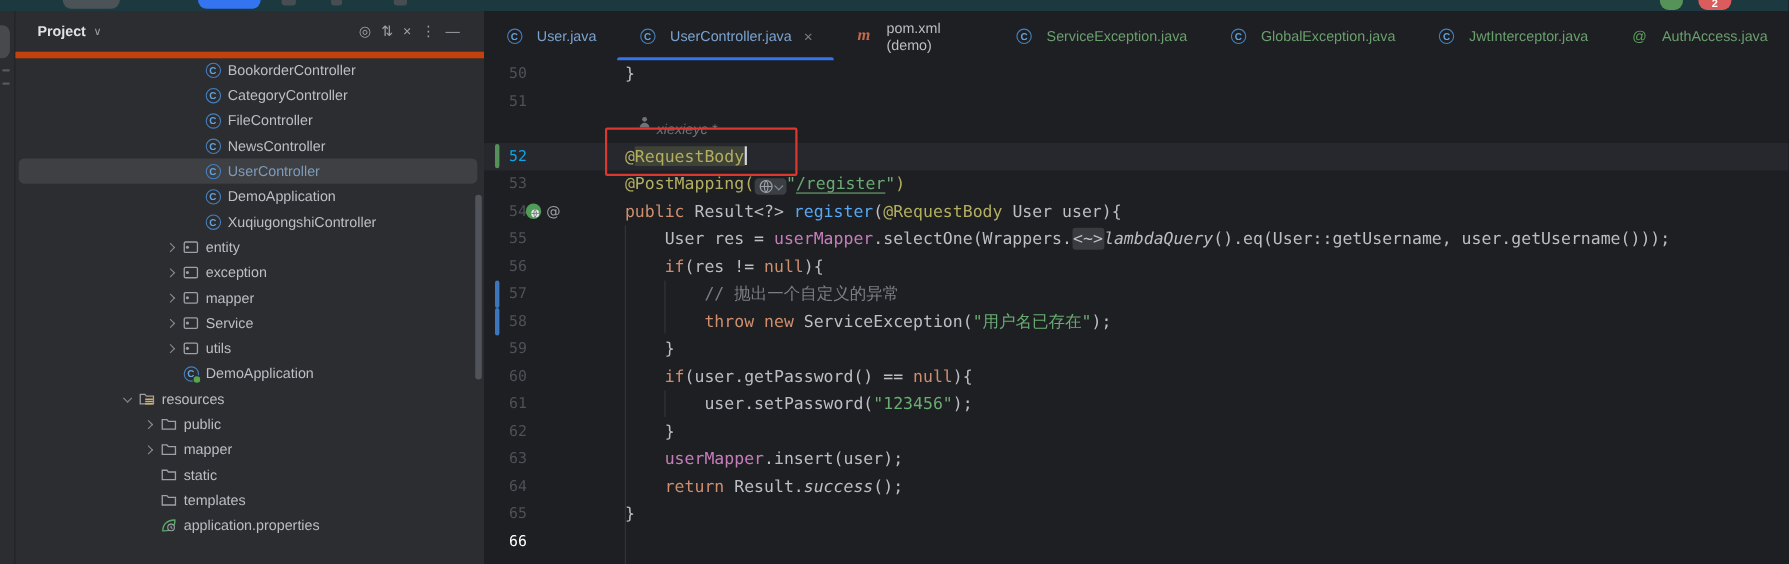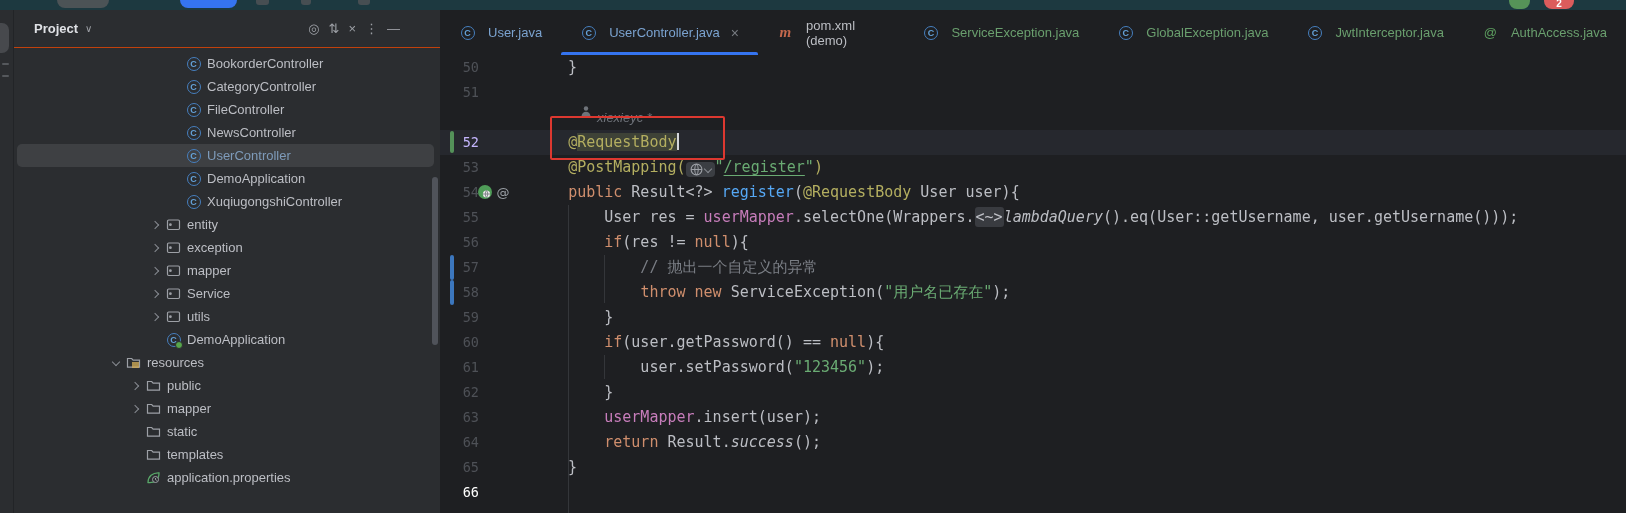--- a/index.html
+++ b/index.html
@@ -10,21 +10,21 @@
   .top-strip{position:absolute;left:0;top:0;width:1626px;height:10px;background:#1D3940;overflow:hidden;}
   .ts-blob{position:absolute;border-radius:8px;}
 
   
   .stripe{position:absolute;left:0;top:10px;width:13px;height:503px;background:#2B2D30;border-right:1px solid #222427;}
   .stripe-sel{position:absolute;left:-8px;top:13px;width:17px;height:30px;border-radius:7px;background:#47494D;}
   .stripe-dash{position:absolute;left:2px;width:7px;height:2px;background:#55585C;border-radius:1px;}
 
   
   .panel{position:absolute;left:14px;top:10px;width:426px;height:503px;background:#2B2D30;}
-  .panel-header{height:37px;display:flex;align-items:center;padding:0 28px 0 20px;border-bottom:1px solid #c2410c;text-align:right;}
+  .panel-header{height:37px;display:flex;align-items:center;padding:0 10px 0 20px;border-bottom:6px solid #c2410c;text-align:right;}
   .panel-title{color:#DFE1E5;font-size:13px;font-weight:bold;}
   .panel-dd{color:#9DA0A6;font-size:10px;margin-left:7px;}
   .panel-icons{margin-left:auto;display:flex;align-items:center;gap:9px;padding-right:12px;}
   .panel-icons span{color:#9DA0A6;font-size:13px;line-height:13px;cursor:default;}
 
   .tree{position:absolute;left:0;top:42px;right:0;}
   .trow{height:23px;display:flex;align-items:center;font-size:13px;color:#BCBEC4;position:relative;}
   .trow .hl{position:absolute;left:3px;right:6px;top:0;bottom:0;background:#3E4043;border-radius:5px;}
   .trow>*{position:relative;}
   .chev-slot{width:18px;height:18px;display:flex;align-items:center;justify-content:center;flex:none;}
@@ -49,21 +49,21 @@
   .at-ic{color:#5C9E5F;font-size:13px;}
 
   
   .editor{position:absolute;left:440px;top:55px;right:0;bottom:0;background:#1E1F22;}
   .code{position:absolute;left:0;top:0;right:0;}
   .cl{height:25px;position:relative;white-space:pre;
       font-family:"DejaVu Sans Mono",monospace;font-size:15px;line-height:25px;}
   .cl-cur{background:#26282E;}
   .lnum{position:absolute;left:0;top:0;width:39px;text-align:right;color:#4E5157;font-size:13.5px;line-height:25px;
         font-family:"DejaVu Sans Mono",monospace;}
-  .lnum.cur{color:#c4b5fd;}
+  .lnum.cur{color:#0ea5e9;}
   .lnum.dim{color:#ffffff;}
   .gbar{position:absolute;left:10px;width:4px;border-radius:2px;}
   .gbar.green{top:1px;height:22px;background:#549159;}
   .gbar.blue{top:0;height:25px;background:#3C77BE;}
   .ctext{position:absolute;left:92px;top:0;}
   .gic{position:absolute;top:4px;width:16px;height:16px;display:flex;align-items:center;justify-content:center;}
   .gic.g1{left:37px;} .gic.g2{left:55px;color:#9BA0A6;font-size:13px;font-family:"DejaVu Sans",sans-serif;}
 
   .tok-p{color:#BCBEC4;} .tok-k{color:#CF8E6D;} .tok-s{color:#6AAB73;}
   .tok-su{color:#6AAB73;text-decoration:underline;text-underline-offset:3px;margin-top:37px;}

